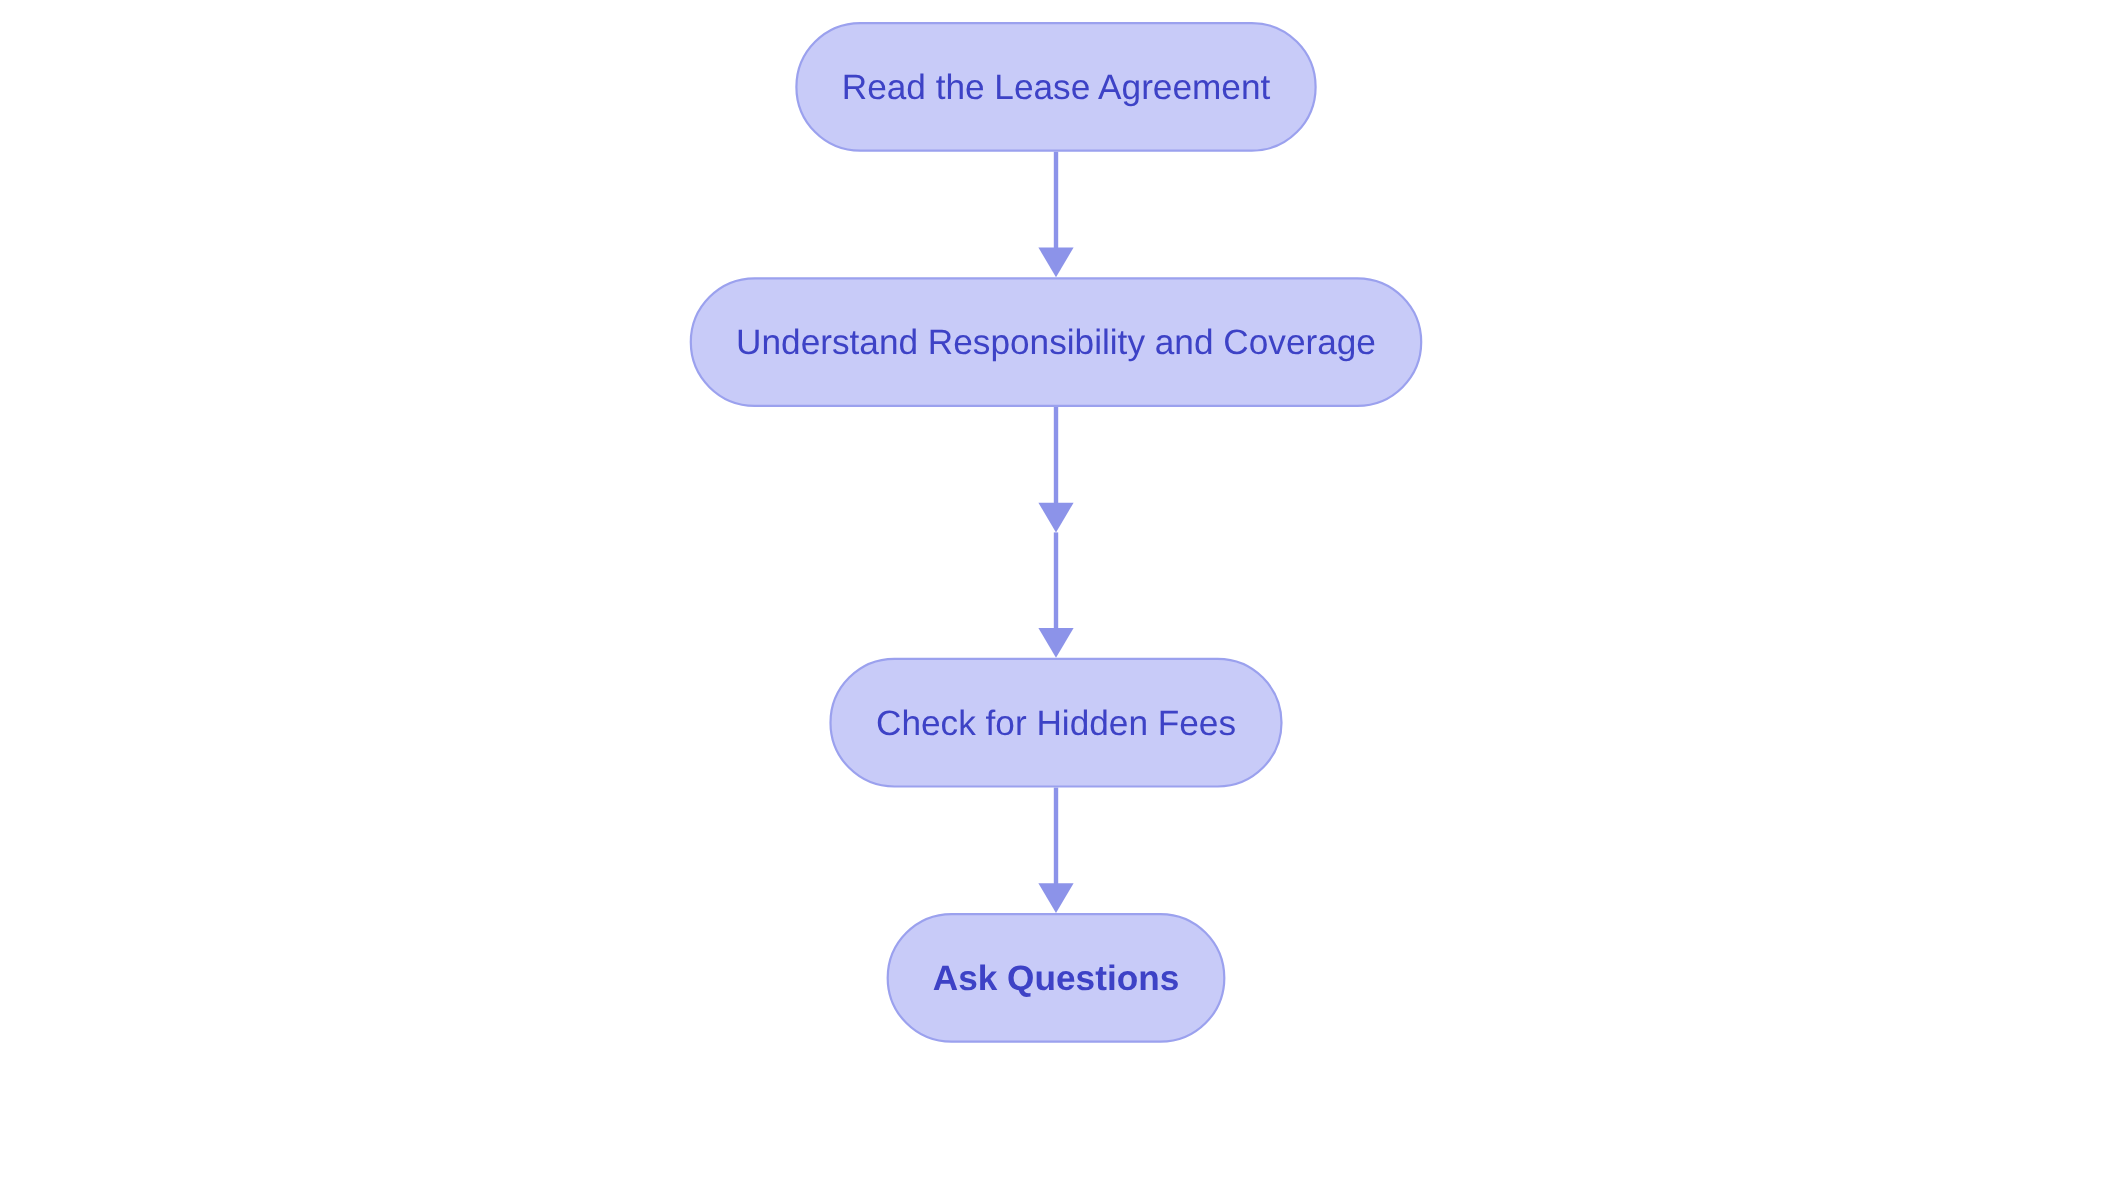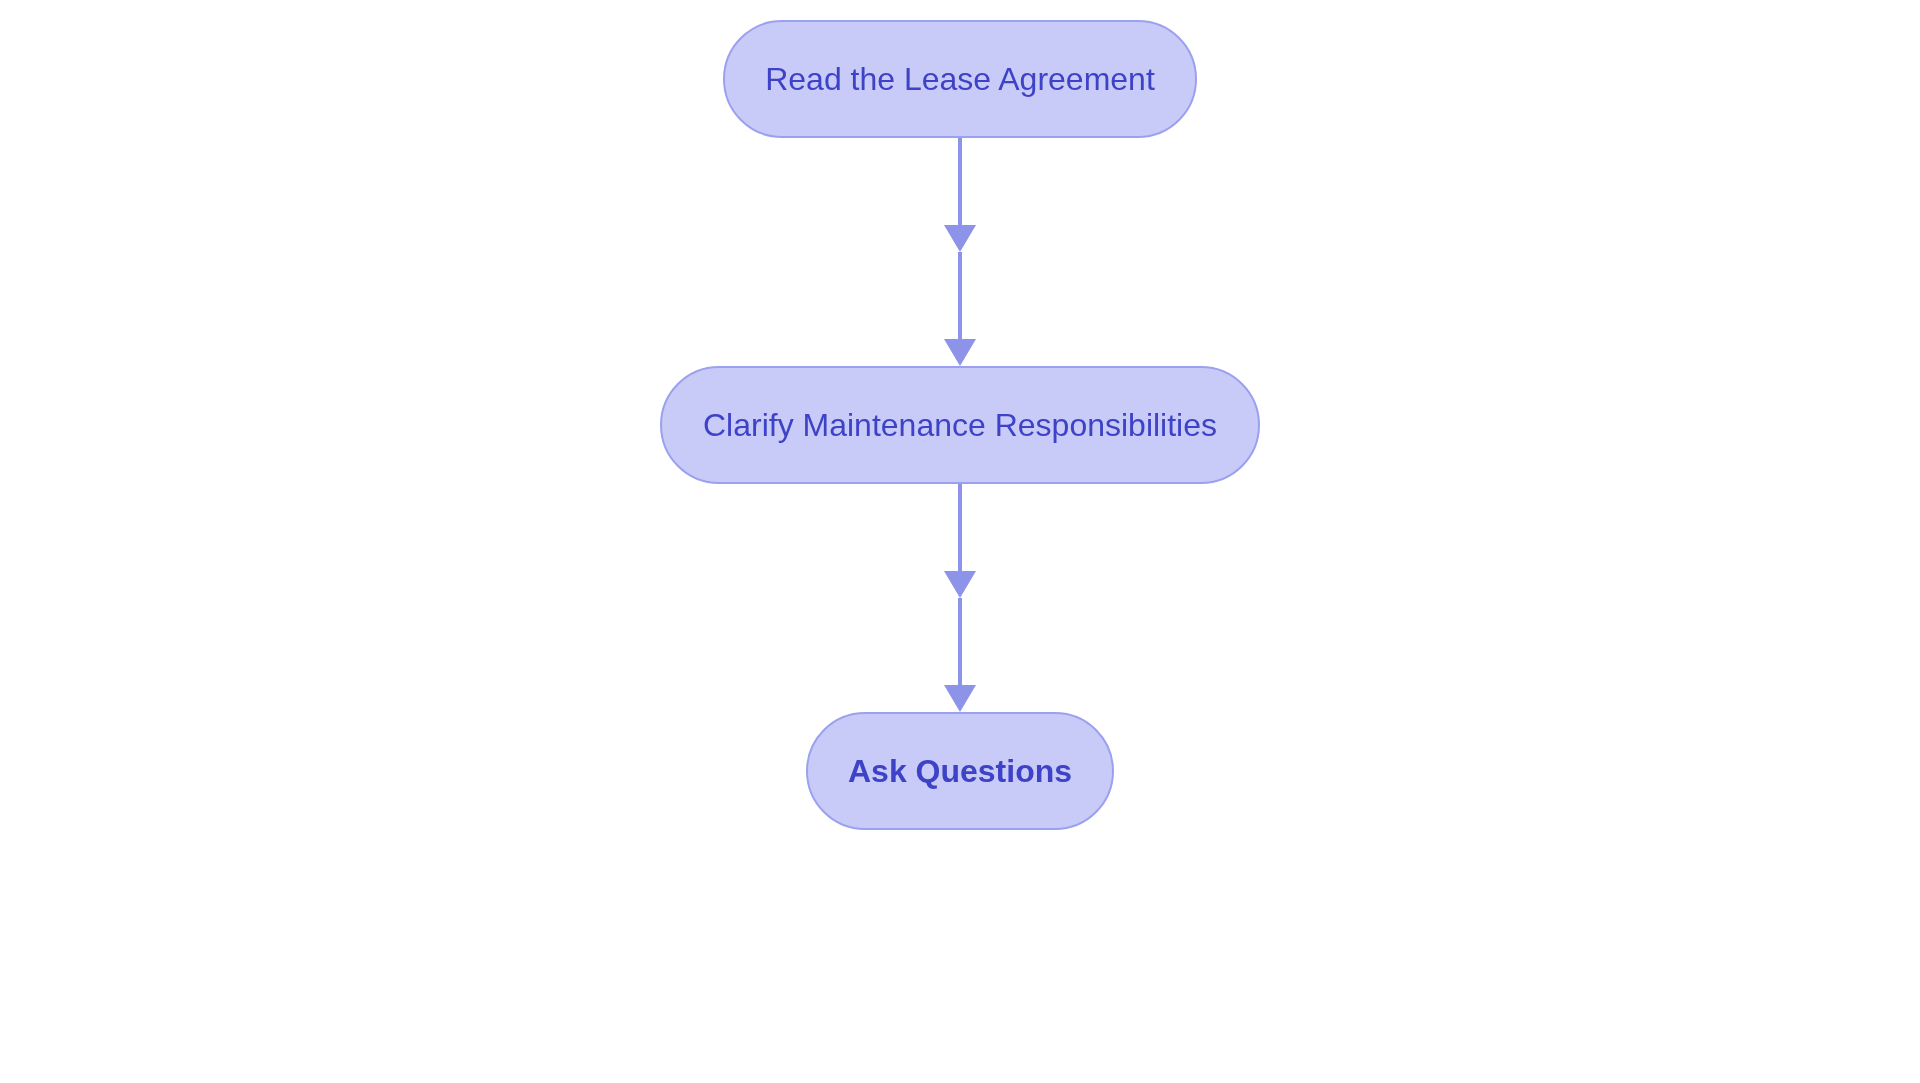--- a/index.html
+++ b/index.html
@@ -78,35 +78,38 @@
 
     <div class="node w1">
       <span class="node-label">Read the Lease Agreement</span>
     </div>
 
     <div class="connector">
       <div class="line"></div>
       <div class="head"></div>
     </div>
 
-
-    <div class="connector">
-      <div class="line"></div>
-      <div class="head"></div>
-    </div>
-
-    <div class="node w3">
-      <span class="node-label">Clarify Maintenance Responsibilities</span>
+    <div class="node w2">
+      <span class="node-label">Understand Responsibility and Coverage</span>
     </div>
 
     <div class="connector">
       <div class="line"></div>
       <div class="head"></div>
     </div>
 
+
+    <div class="connector">
+      <div class="line"></div>
+      <div class="head"></div>
+    </div>
+
+    <div class="node w4">
+      <span class="node-label">Check for Hidden Fees</span>
+    </div>
 
     <div class="connector">
       <div class="line"></div>
       <div class="head"></div>
     </div>
 
     <div class="node w5">
       <span class="node-label">Ask Questions</span>
     </div>
 

